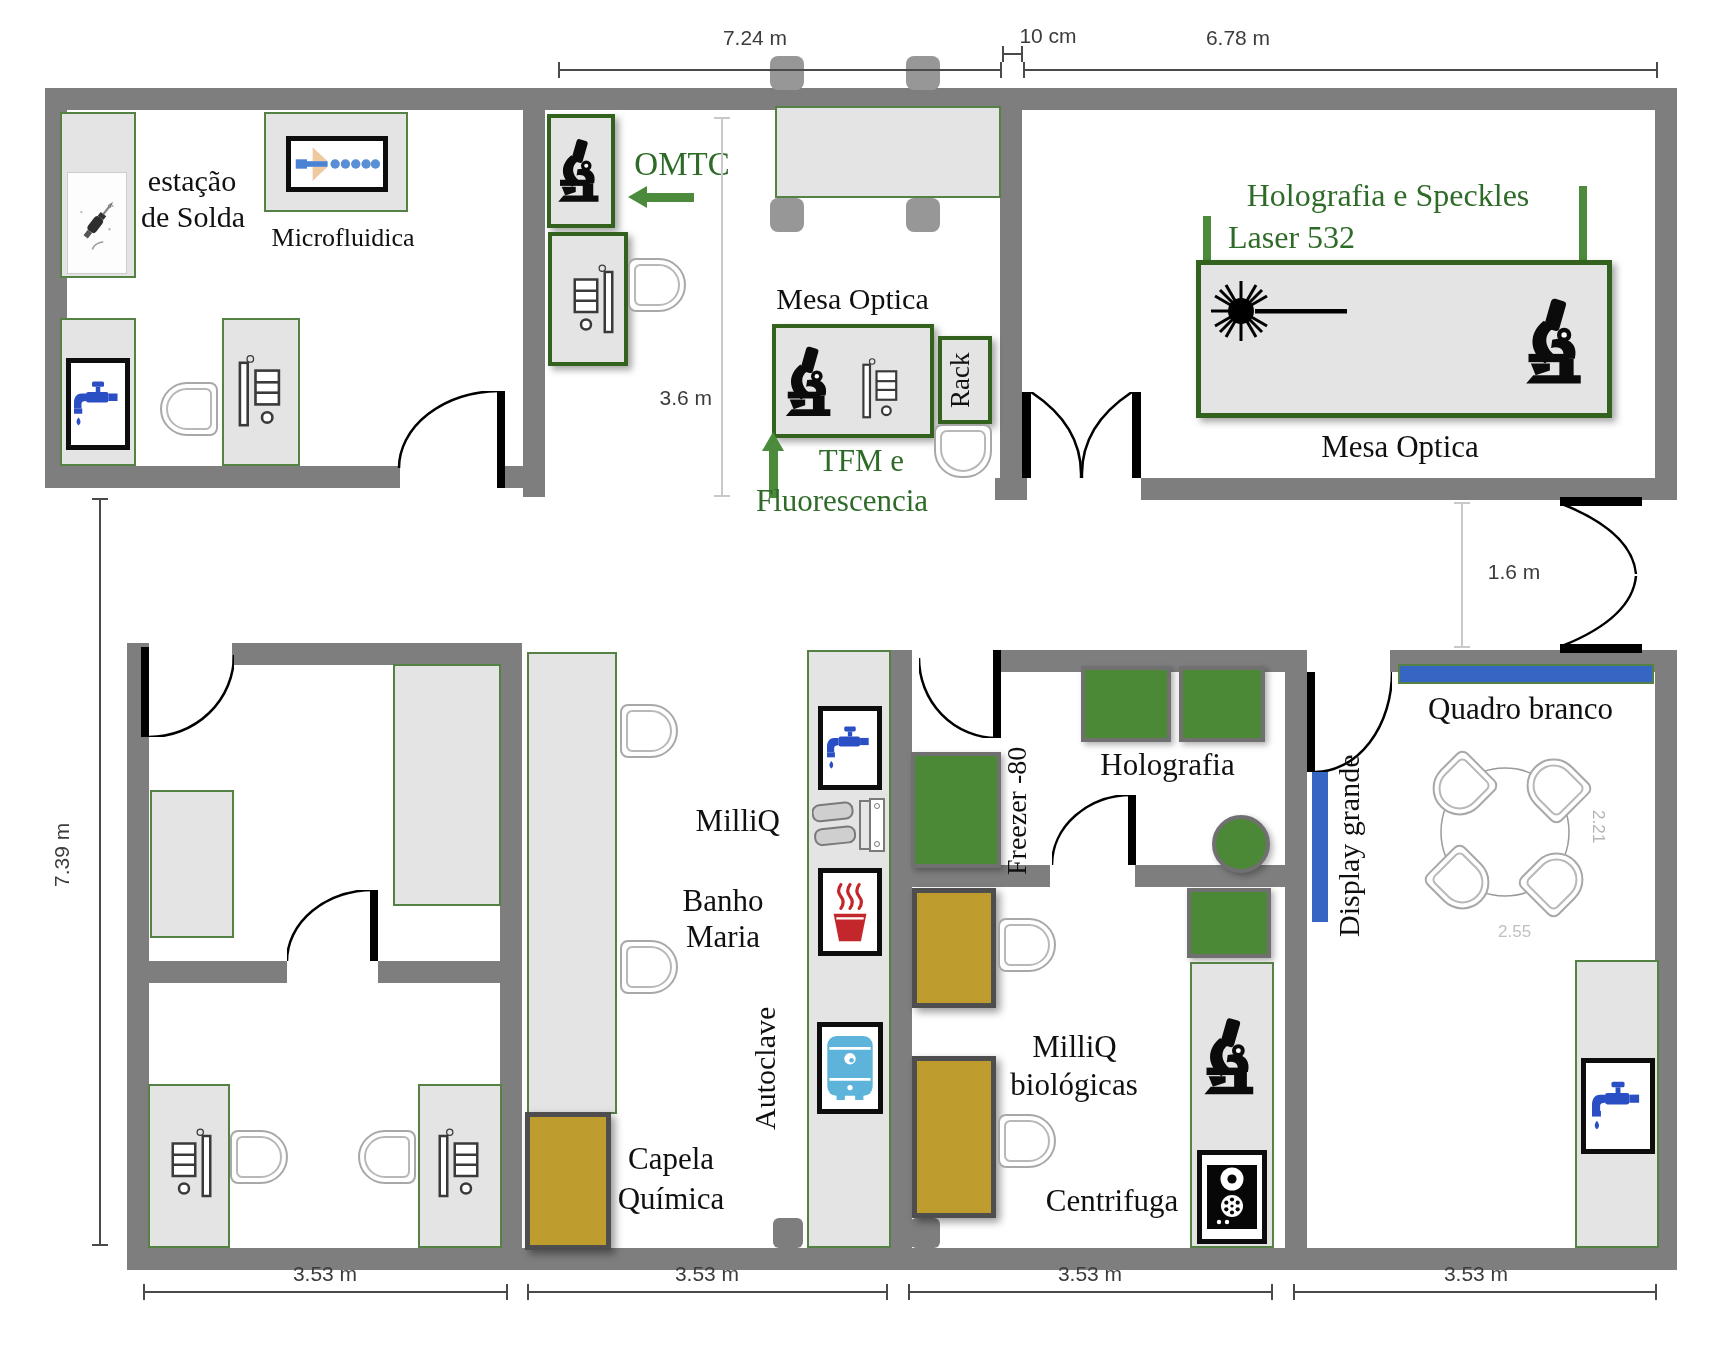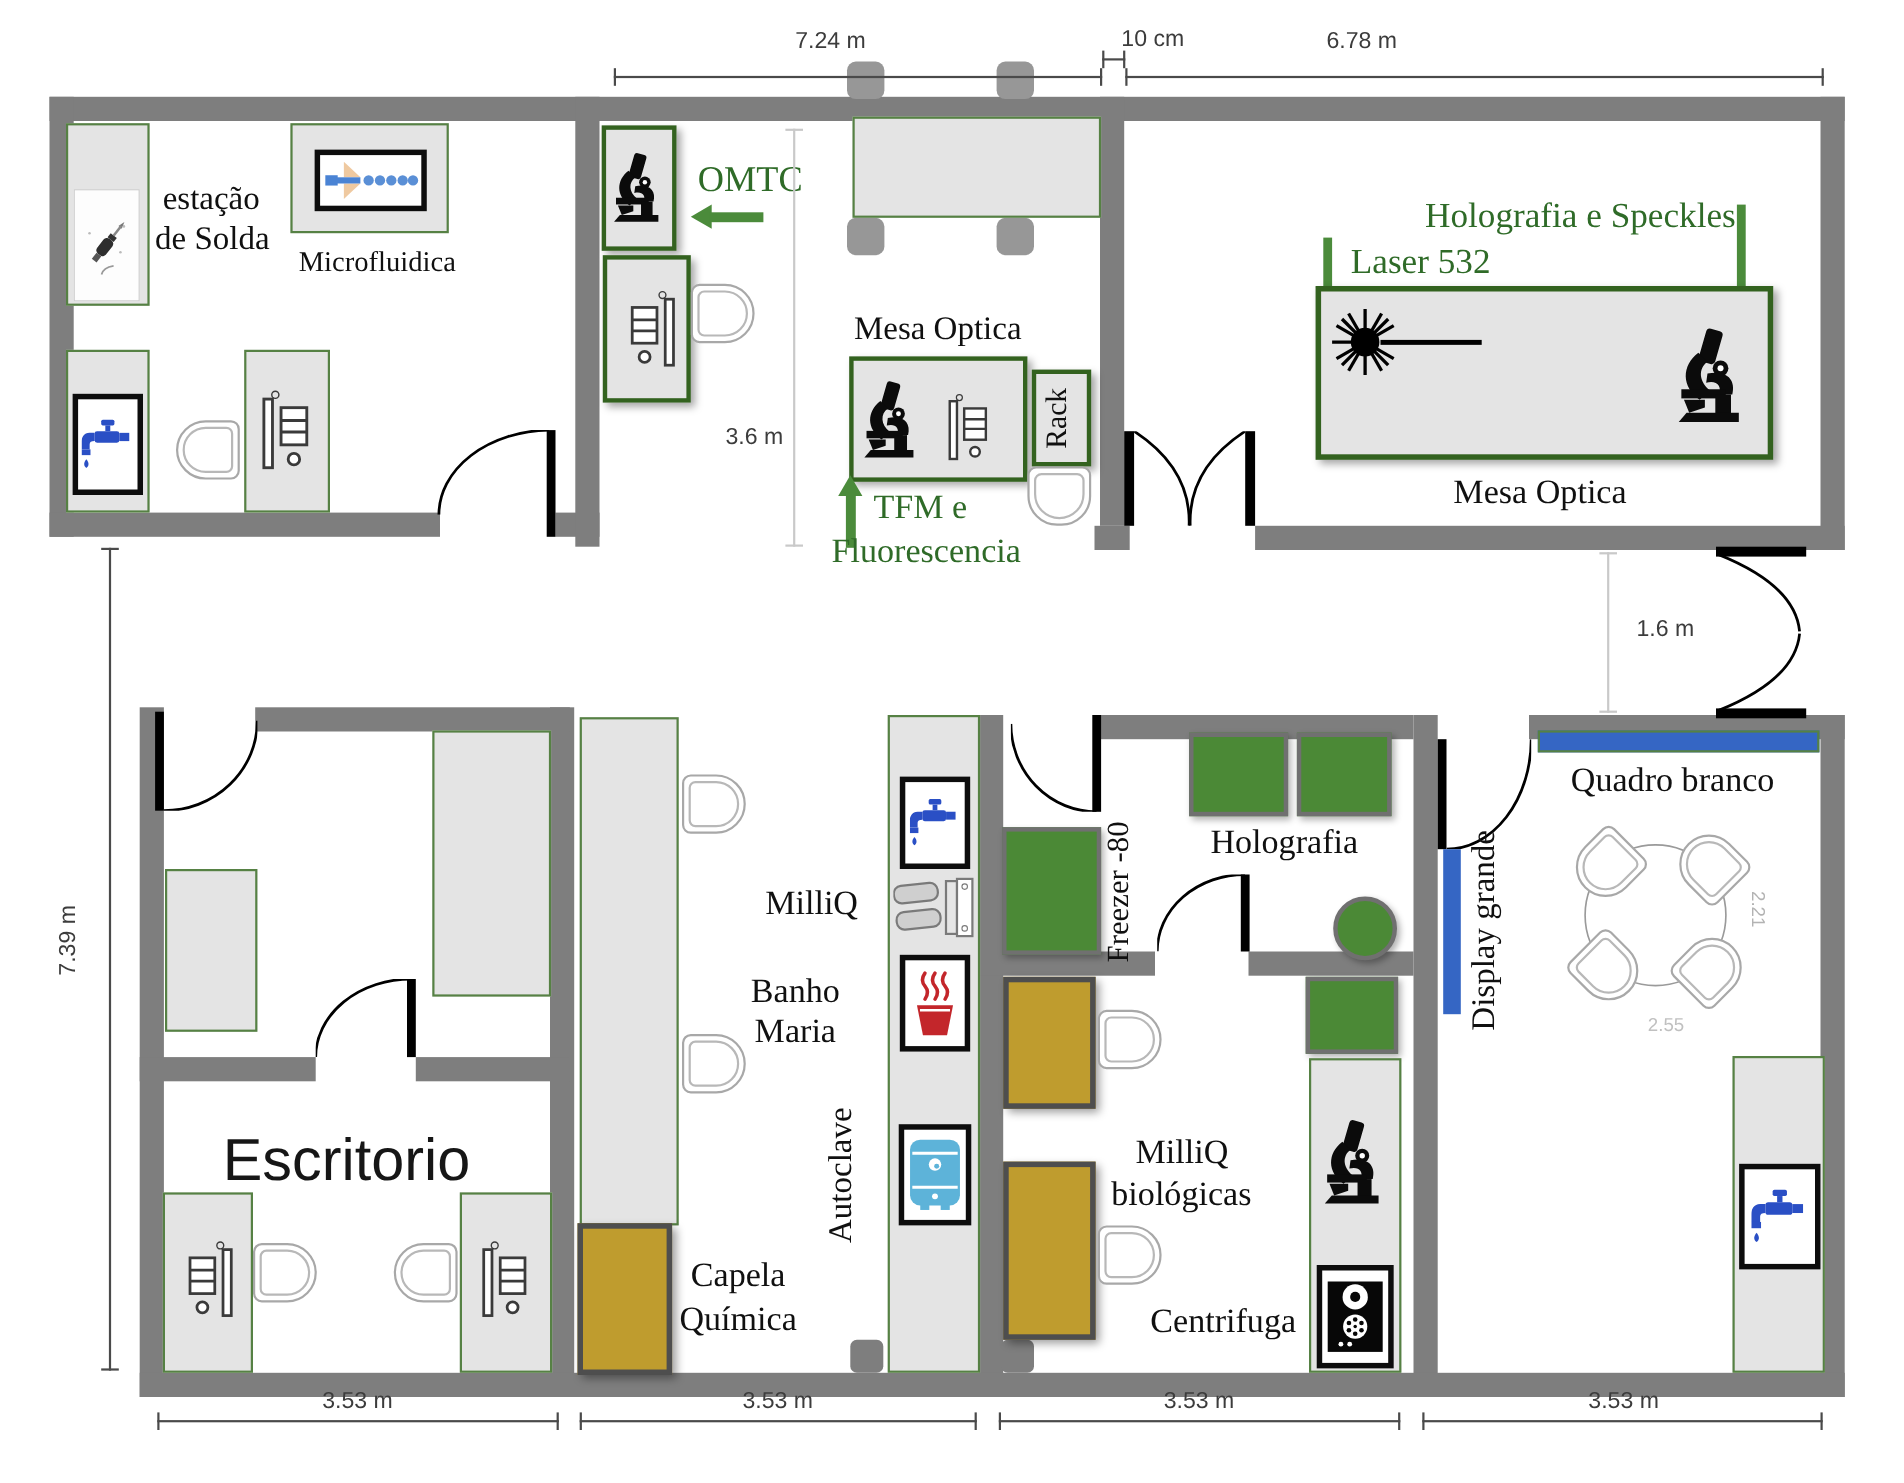--- a/index.html
+++ b/index.html
@@ -305,24 +305,24 @@
       </svg>
   </div>
   <div class="bench tbench" style="left:938px;top:336px;width:54px;height:88px"></div>
   <div class="lb rot" style="left:946px;top:344px;width:40px;height:72px;font-size:27px">Rack</div>
   <div class="chair flat-top" style="left:934px;top:424px"></div>
 
   <div style="position:absolute;left:762px;top:432px;width:22px;height:66px">
     <div class="arr-head hd-up" style="left:0;top:0"></div>
     <div class="arr-shaft" style="left:7px;top:16px;width:9px;height:50px"></div>
   </div>
-  <div class="lb green" style="left:794px;top:444px;width:110px;font-size:31px;text-align:left">TFM e</div>
+  <div class="lb green" style="left:794px;top:444px;width:110px;font-size:31px;text-align:right">TFM e</div>
   <div class="lb green" style="left:752px;top:484px;width:180px;font-size:31px">Fluorescencia</div>
 
-  <div class="lb green" style="left:1198px;top:178px;width:380px;font-size:32px;text-align:right">Holografia e Speckles</div>
+  <div class="lb green" style="left:1198px;top:178px;width:380px;font-size:32px;text-align:center">Holografia e Speckles</div>
   <div class="lb green" style="left:1228px;top:220px;width:160px;font-size:32px;text-align:left">Laser 532</div>
   <div style="position:absolute;left:1196px;top:216px;width:22px;height:64px">
     <div class="arr-shaft" style="left:7px;top:0;width:8px;height:46px"></div>
     <div class="arr-head hd-down" style="left:0;top:45px"></div>
   </div>
   <div style="position:absolute;left:1572px;top:186px;width:22px;height:104px">
     <div class="arr-shaft" style="left:7px;top:0;width:8px;height:86px"></div>
     <div class="arr-head hd-down" style="left:0;top:85px"></div>
   </div>
   <div class="bench tbench t5" style="left:1196px;top:260px;width:416px;height:158px">
@@ -331,21 +331,20 @@
       </svg>
     <svg style="position:absolute;left:318px;top:18px" width="76" height="118">
         <use href="#i-micro"></use>
       </svg>
   </div>
   <div class="lb" style="left:1310px;top:430px;width:180px;font-size:31px">Mesa Optica</div>
 
 
   <div class="bench" style="left:150px;top:790px;width:84px;height:148px"></div>
   <div class="bench" style="left:393px;top:664px;width:108px;height:242px"></div>
-  <div class="lb sans" style="left:150px;top:1026px;width:330px;font-size:54px;color:#161616;font-weight:400">Escritorio</div>
   <div class="bench" style="left:148px;top:1084px;width:82px;height:164px">
     <svg style="position:absolute;left:14px;top:38px;transform:scaleX(-1)" width="50" height="84">
         <use href="#i-desk"></use>
       </svg>
   </div>
   <div class="bench" style="left:418px;top:1084px;width:84px;height:164px">
     <svg style="position:absolute;left:16px;top:38px" width="50" height="84">
         <use href="#i-desk"></use>
       </svg>
   </div>

